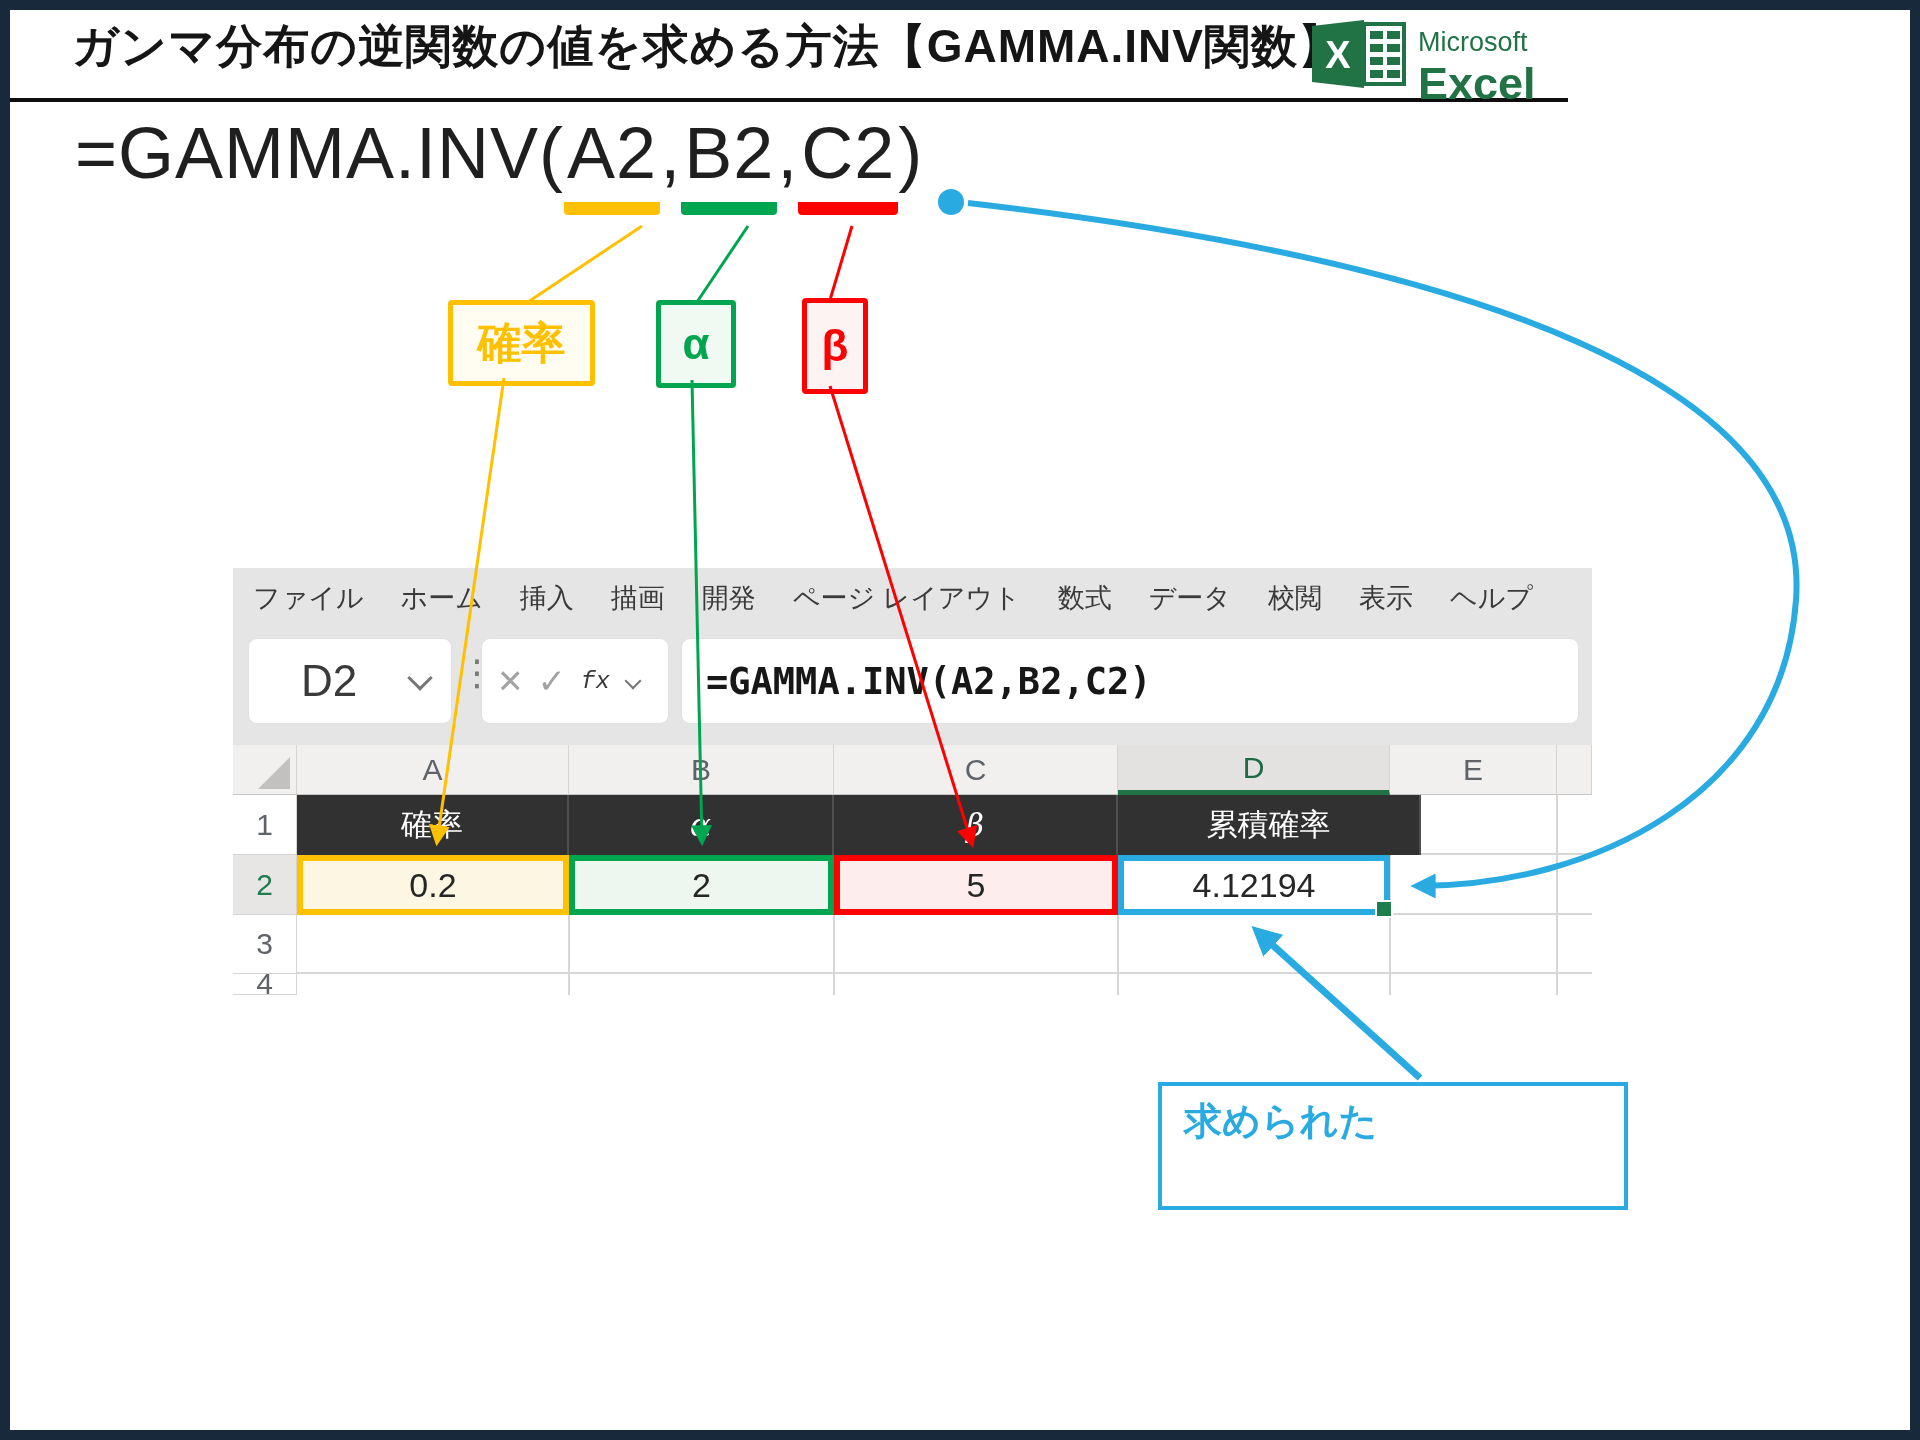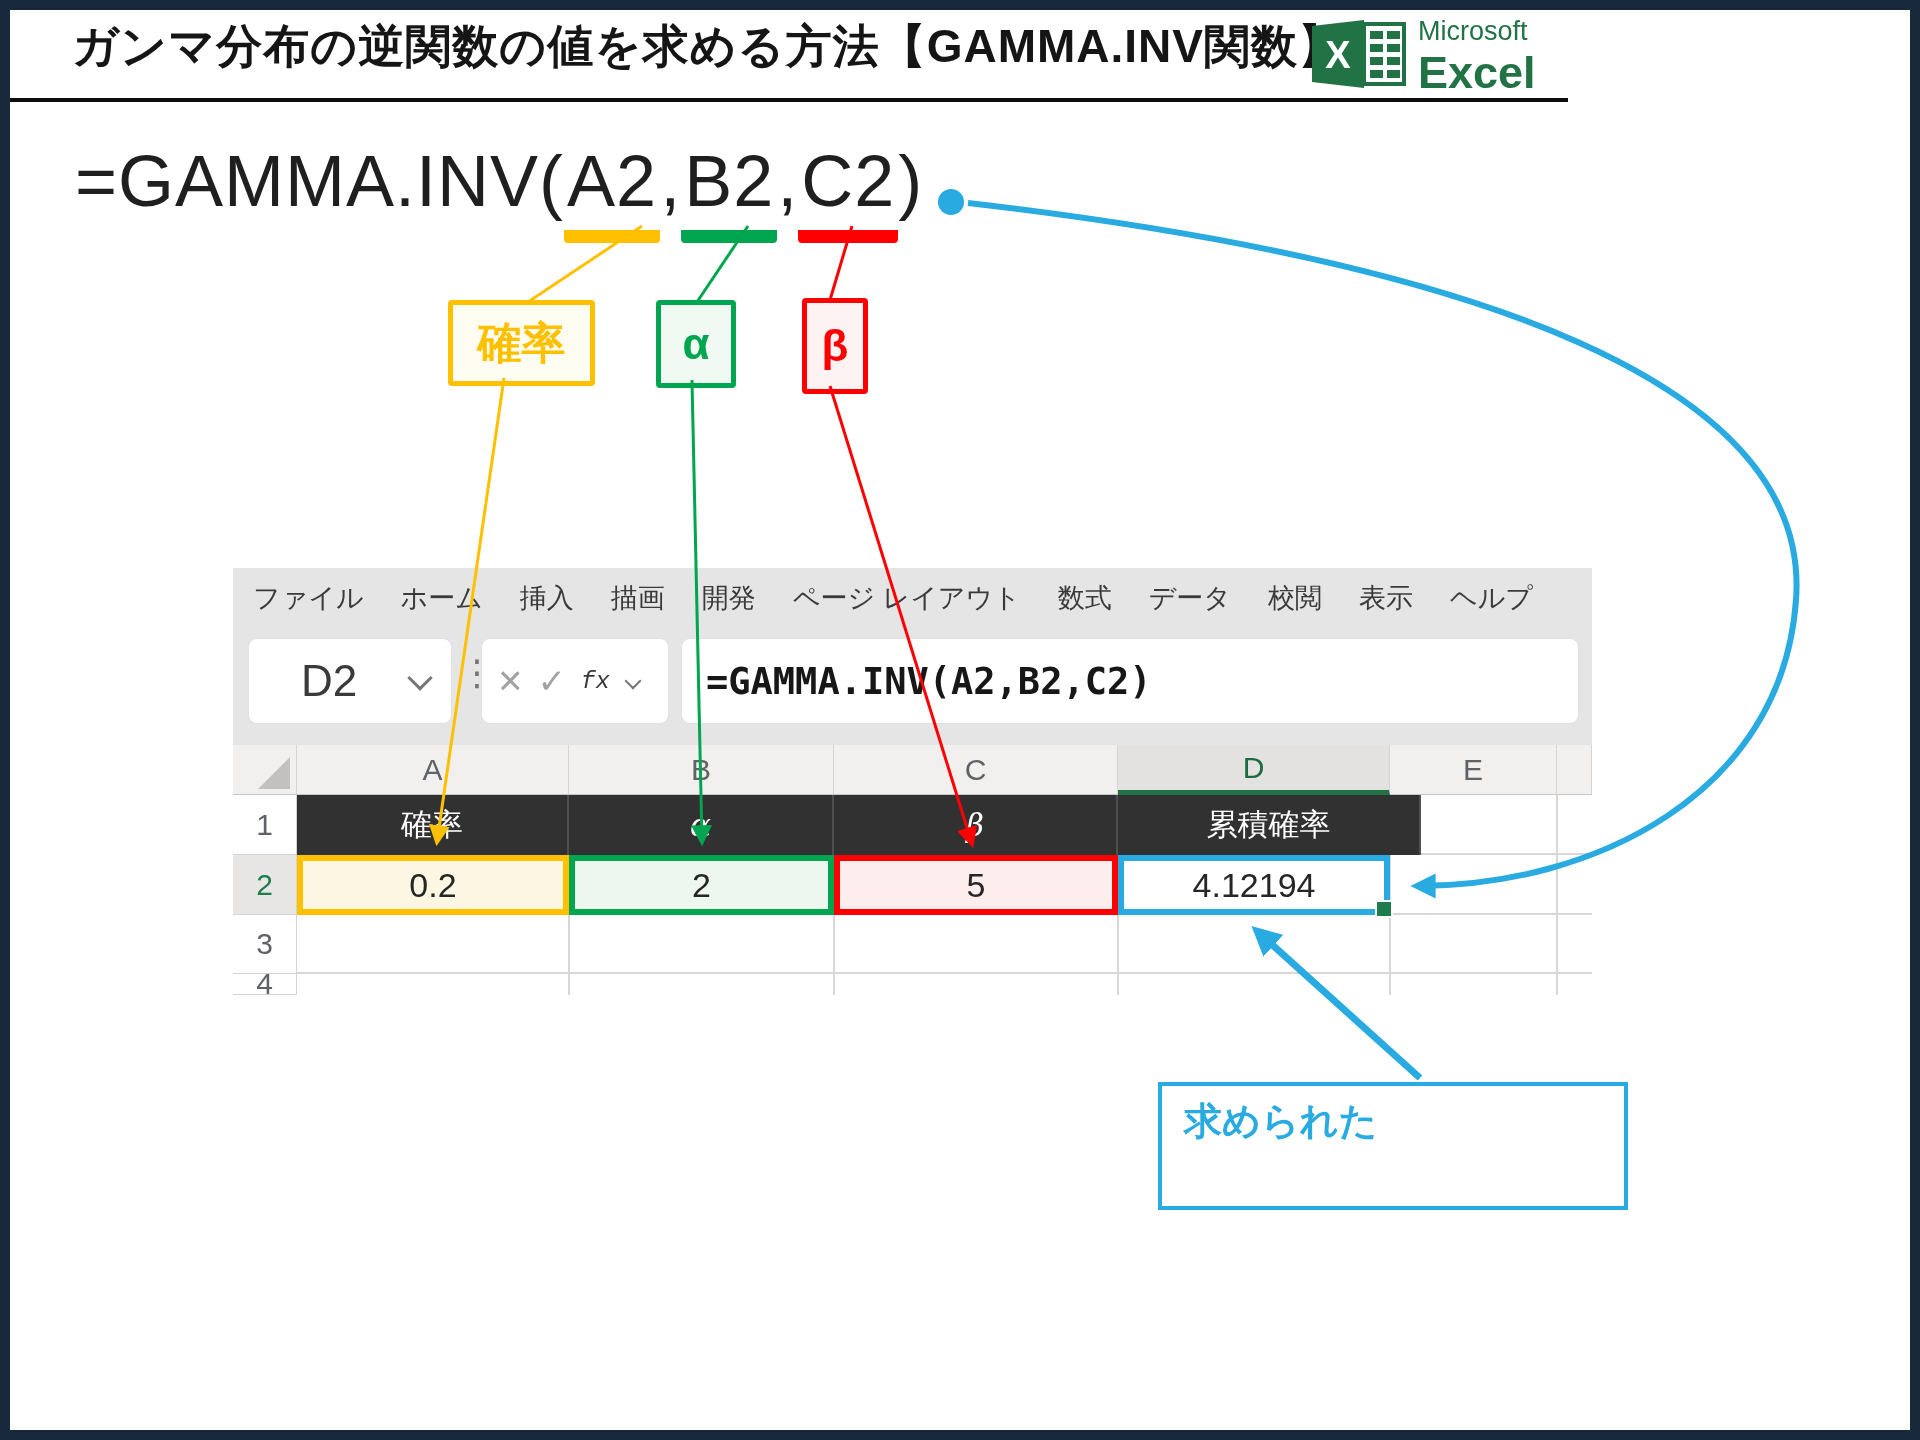--- a/index.html
+++ b/index.html
@@ -4,29 +4,29 @@
 <style>
   html,body{margin:0;padding:0;background:#888;}
   .canvas{position:relative;width:1920px;height:1440px;background:#fff;overflow:hidden;
           font-family:"Liberation Sans","DejaVu Sans",sans-serif;}
   .frame{position:absolute;inset:0;border:10px solid #17293B;pointer-events:none;z-index:60;}
 
   
   .title{position:absolute;left:72px;top:16px;font-size:46px;font-weight:bold;color:#151515;letter-spacing:1px;white-space:nowrap;}
   .title-rule{position:absolute;left:10px;top:98px;width:1558px;height:4px;background:#0e0e0e;}
   .logo{position:absolute;left:1312px;top:18px;}
-  .brand{position:absolute;left:1418px;top:18px;color:#217346;line-height:1;}
+  .brand{position:absolute;left:1418px;top:29px;color:#217346;line-height:1;}
   .brand .b1{font-size:27px;display:block;}
   .brand .b2{font-size:45px;font-weight:bold;display:block;margin-top:5px;}
 
   
   .formula-line{position:absolute;left:75px;top:112px;font-size:72px;font-weight:300;color:#1f1f1f;
                 letter-spacing:1px;white-space:nowrap;z-index:5;}
   .arg{display:inline-block;padding:0 3px 8px;border-bottom:13px solid;border-radius:4px;margin-bottom:-21px;}
-  .arg.y{border-color:#FFC000;} .arg.g{border-color:#00A550;} .arg.r{border-color:#FF0000;margin-top:28px;}
+  .arg.y{border-color:#FFC000;} .arg.g{border-color:#00A550;} .arg.r{border-color:#FF0000;}
 
   
   .plabel{position:absolute;display:flex;align-items:center;justify-content:center;font-weight:bold;border-radius:4px;z-index:20;}
   #lbl-prob{left:448px;top:300px;width:137px;height:76px;border:5px solid #FFC000;color:#FFC000;font-size:44px;background:#FFFDF2;}
   #lbl-alpha{left:656px;top:300px;width:70px;height:78px;border:5px solid #00A550;color:#00A550;font-size:44px;background:#F1F9F3;}
   #lbl-beta{left:802px;top:298px;width:56px;height:86px;border:5px solid #FF0000;color:#FF0000;font-size:44px;background:#FEF3F3;}
 
   
   .win{position:absolute;left:233px;top:568px;width:1359px;height:427px;background:#e5e5e5;overflow:hidden;z-index:10;}
   .tabs{position:absolute;left:20px;top:0;height:60px;display:flex;align-items:center;gap:37px;

